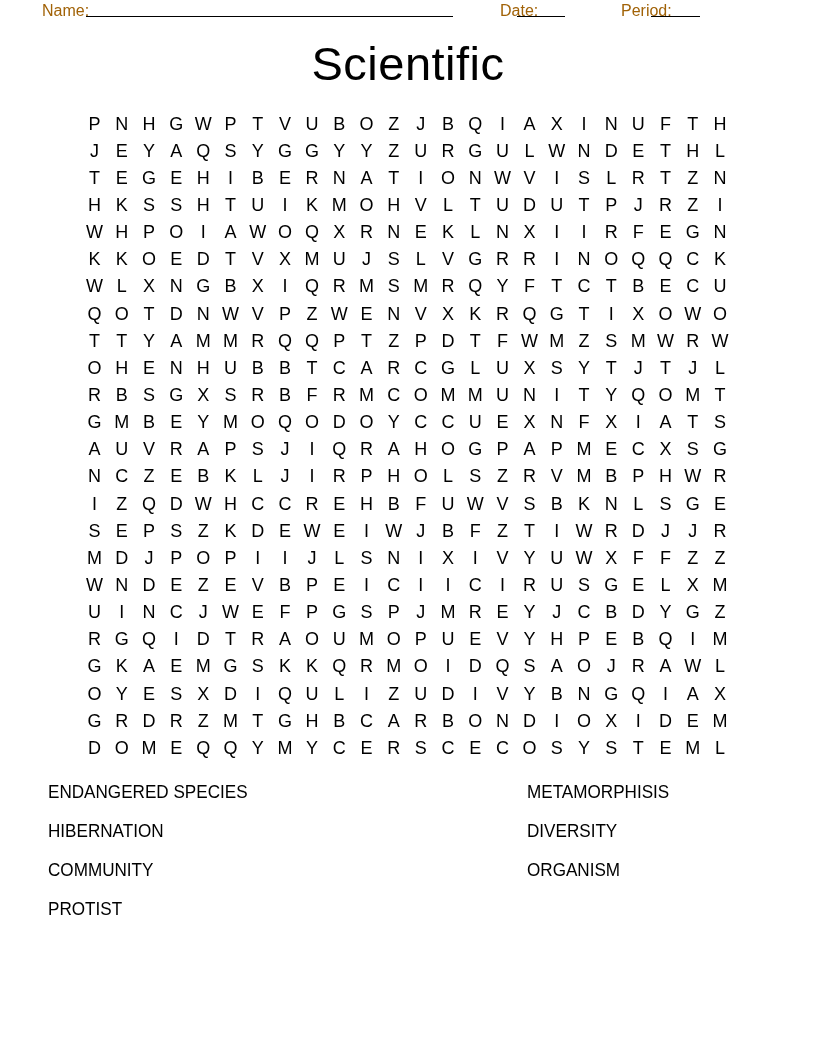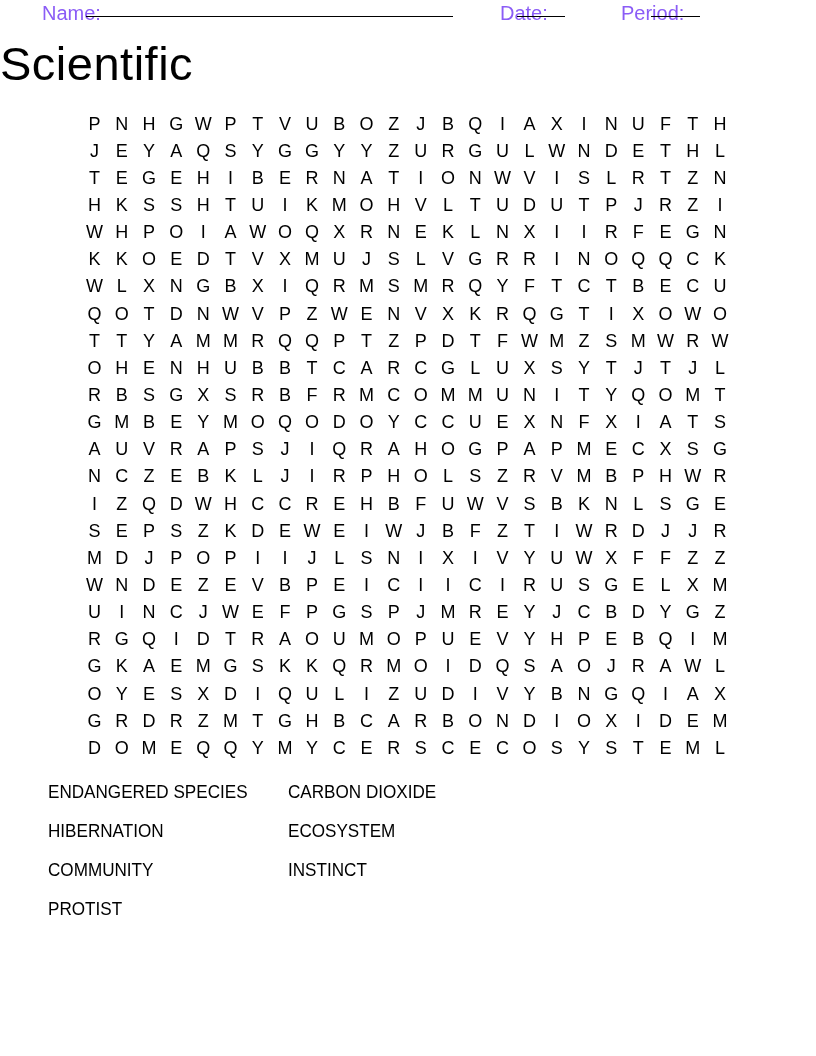--- a/index.html
+++ b/index.html
@@ -7,35 +7,36 @@
   body {
     width: 816px;
     height: 1056px;
     position: relative;
     font-family: "Liberation Sans", sans-serif;
     color: #000000;
     overflow: hidden;
   }
 
   
-  .hdr-label { position: absolute; top: 2px; font-size: 20px; color: #8b5cf6; white-space: nowrap; }
+  .hdr-label { position: absolute; top: 2px; font-size: 16px; color: #a16207; white-space: nowrap; }
   .hdr-line  { position: absolute; top: 0; height: 17px; border-bottom: 1.6px solid #000; }
   #name-label   { left: 42px; }
   #name-line    { left: 86px;  width: 367px; }
   #date-label   { left: 500px; }
   #date-line    { left: 517px; width: 48px; }
   #period-label { left: 604px; margin-left: 17px; }
   #period-line  { left: 651px; width: 49px; }
 
   
   .title {
     position: absolute;
     top: 36px;
     left: 0;
     width: 816px;
+    text-align: center;
     font-size: 47px;
     font-weight: 400;
     letter-spacing: 0.5px;
     color: #000;
   }
 
   
   .grid {
     position: absolute;
     left: 81px;
@@ -659,18 +660,18 @@
     <div class="cell">L</div>
   </div>
 
 <div class="words">
   <div class="word-col" id="word-col-1">
       <div class="word">ENDANGERED SPECIES</div>
       <div class="word">HIBERNATION</div>
       <div class="word">COMMUNITY</div>
       <div class="word">PROTIST</div>
     </div>
-  <div class="word-col" id="word-col-2">
-      <div class="word">CARBON DIOXIDE</div>
-      <div class="word">ECOSYSTEM</div>
-      <div class="word">INSTINCT</div>
+  <div class="word-col" id="word-col-3">
+      <div class="word">METAMORPHISIS</div>
+      <div class="word">DIVERSITY</div>
+      <div class="word">ORGANISM</div>
     </div>
 </div>
 
 </body></html>

